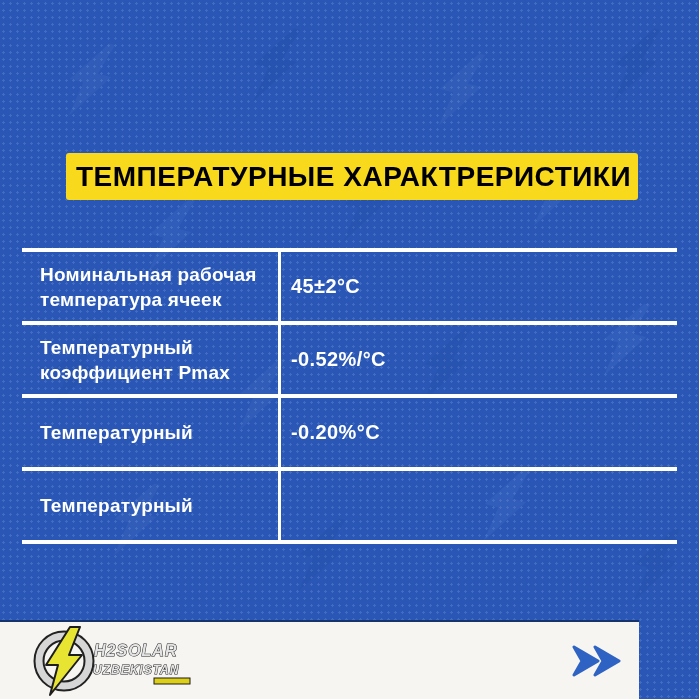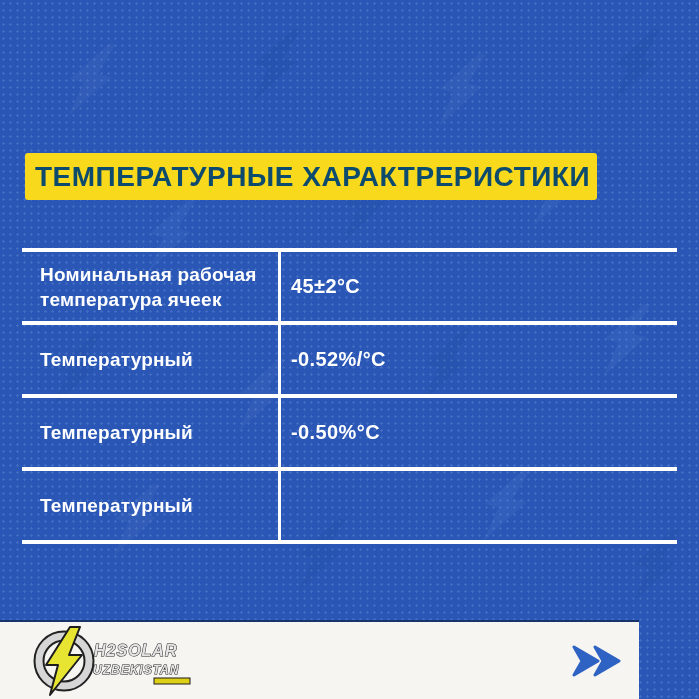--- a/index.html
+++ b/index.html
@@ -70,46 +70,47 @@
     <use href="#bolt" x="55" y="330" fill="#16408f" opacity="0.12" transform="rotate(14 75 370)"></use>
     <use href="#bolt" x="240" y="355" fill="#6b93dd" opacity="0.11" transform="rotate(14 260 395)"></use>
     <use href="#bolt" x="425" y="325" fill="#16408f" opacity="0.12" transform="rotate(14 445 365)"></use>
     <use href="#bolt" x="605" y="300" fill="#6b93dd" opacity="0.12" transform="rotate(14 625 340)"></use>
     <use href="#bolt" x="115" y="480" fill="#6b93dd" opacity="0.11" transform="rotate(14 135 520)"></use>
     <use href="#bolt" x="300" y="515" fill="#16408f" opacity="0.12" transform="rotate(14 320 555)"></use>
     <use href="#bolt" x="485" y="465" fill="#6b93dd" opacity="0.12" transform="rotate(14 505 505)"></use>
     <use href="#bolt" x="635" y="525" fill="#16408f" opacity="0.12" transform="rotate(14 655 565)"></use>
   </svg>
 
-  <div class="title-banner" style="background: rgb(248, 217, 28); color: #0c4a6e;">
+  <div class="title-banner" style="background: rgb(248, 217, 28); color: #000000; margin-left: 41px;">
     <span>ТЕМПЕРАТУРНЫЕ ХАРАКТРЕРИСТИКИ</span>
   </div>
 
   <div class="spec-table" style="color: rgb(255, 255, 255);">
 
     <div class="spec-row">
       <div class="cell-label">
         <span>Номинальная рабочая</span>
         <span>температура ячеек</span>
       </div>
       <div class="cell-value">45±2°C</div>
     </div>
 
     <div class="spec-row">
       <div class="cell-label">
         <span>Температурный</span>
+        <span>коэффициент Pmax</span>
       </div>
       <div class="cell-value">-0.52%/°C</div>
     </div>
 
     <div class="spec-row">
       <div class="cell-label">
         <span>Температурный</span>
       </div>
-      <div class="cell-value">-0.50%°C</div>
+      <div class="cell-value">-0.20%°C</div>
     </div>
 
     <div class="spec-row">
       <div class="cell-label">
         <span>Температурный</span>
       </div>
     </div>
 
   </div>
 

